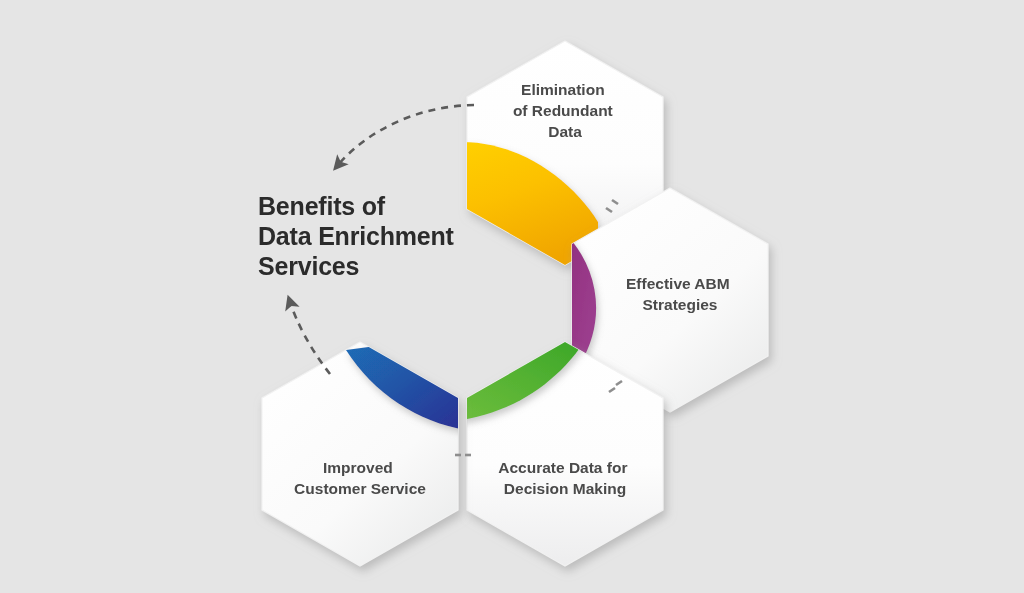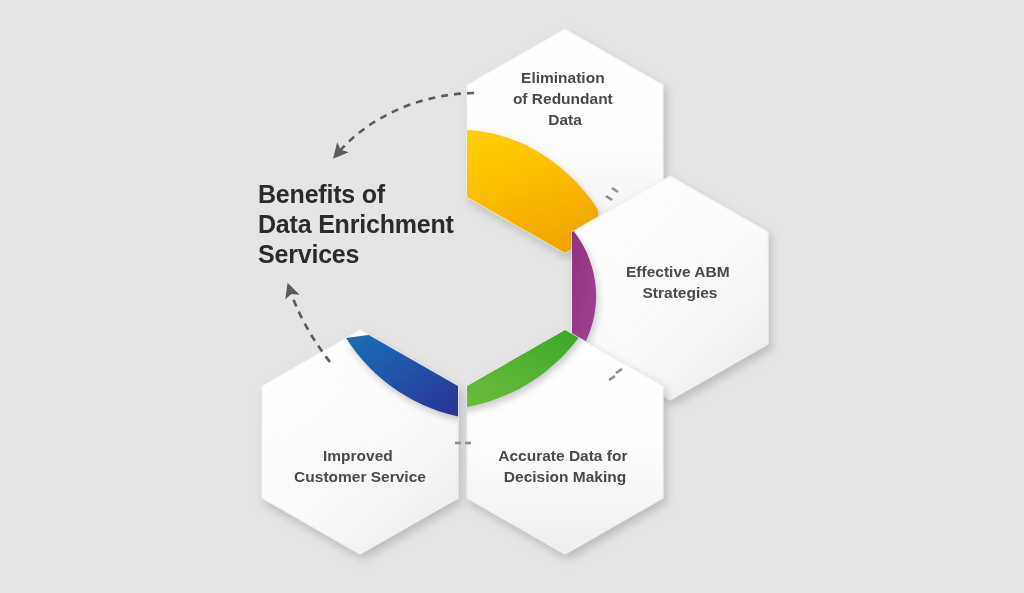--- a/index.html
+++ b/index.html
@@ -9,21 +9,21 @@
   body {
     width: 1024px;
     height: 593px;
     background: #e5e5e5;
     font-family: "Liberation Sans", sans-serif;
     overflow: hidden;
     position: relative;
   }
   #stage {
     position: absolute;
-    left: 0; top: 0;
+    left: 0; top: 12px;
     width: 1024px;
     height: 571px;
     text-decoration: underline;
   }
   #diagram {
     position: absolute;
     left: 0; top: 0;
     width: 1024px;
     height: 593px;
     display: block;

